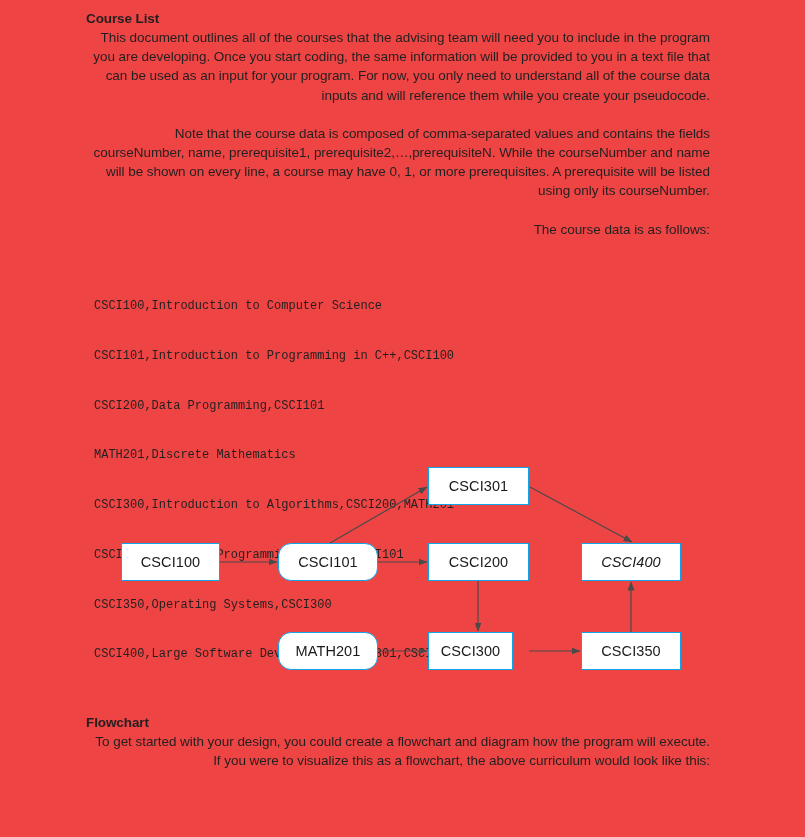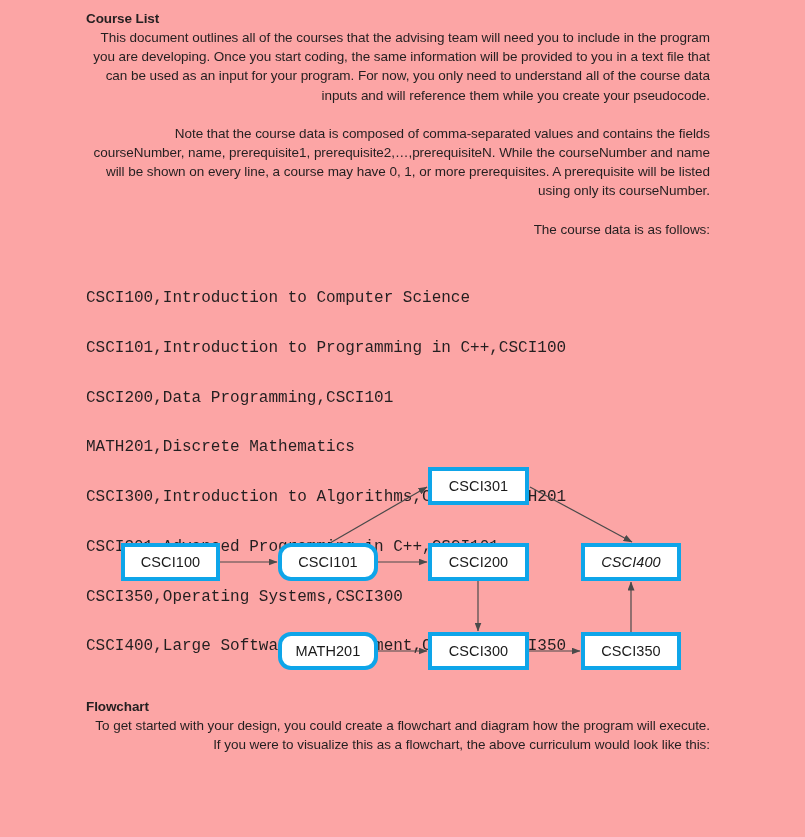--- a/index.html
+++ b/index.html
@@ -15,21 +15,21 @@
     font-family: "Liberation Sans", sans-serif;
     color: #231f20;
     -webkit-font-smoothing: antialiased;
   }
 
   .page {
     position: absolute;
     left: 0; top: 0;
     width: 805px;
     height: 837px;
-    background: #fca5a5;
+    background: #ef4444;
   }
 
   .content {
     position: absolute;
     left: 86px;
     top: 10px;
     width: 624px;
   }
 
   .section-heading {
@@ -47,47 +47,47 @@
     letter-spacing: -0.05px;
     text-align: right;
   }
 
   .gap-lg { height: 19px; }
   .gap-md { height: 18px; }
   .gap-sm { height: 10px; }
 
   .code-block {
     font-family: "Liberation Mono", "DejaVu Sans Mono", monospace;
-    font-size: 16px;
+    font-size: 12px;
     line-height: 16.6px;
     color: #231f20;
     white-space: pre;
     letter-spacing: 0px;
-    margin: 0;
+    margin: 8px;
   }
   .code-line { white-space: pre; }
 
   
   .flowchart {
     position: absolute;
     left: 0;
     top: 455px;
     width: 805px;
     height: 235px;
   }
   .flow-svg {
     position: absolute;
     left: 0; top: 0;
     width: 805px;
     height: 235px;
   }
   .node {
     position: absolute;
     box-sizing: border-box;
-    border: 4px solid #0ea5e9;
+    border: 1px solid #0ea5e9;
     background: #ffffff;
     display: flex;
     align-items: center;
     justify-content: center;
     font-family: "Liberation Sans", sans-serif;
     font-size: 14.5px;
     color: #1a1a1a;
     letter-spacing: 0.1px;
     z-index: 2;
   }
@@ -175,21 +175,21 @@
     </div>
 
     <div class="node" style="left:581px; top:88px; width:100px; height:38px;font-style:italic;">
       <span>CSCI400</span>
     </div>
 
     <div class="node" style="left:278px; top:177px; width:100px; height:38px;border-radius:13px;">
       <span>MATH201</span>
     </div>
 
-    <div class="node" style="left:428px; top:177px; width:101px; height:38px;">
+    <div class="node" style="left:428px; top:177px; width:85px; height:38px;">
       <span>CSCI300</span>
     </div>
 
     <div class="node" style="left:581px; top:177px; width:100px; height:38px;">
       <span>CSCI350</span>
     </div>
 
   </div>
 
 </div>

